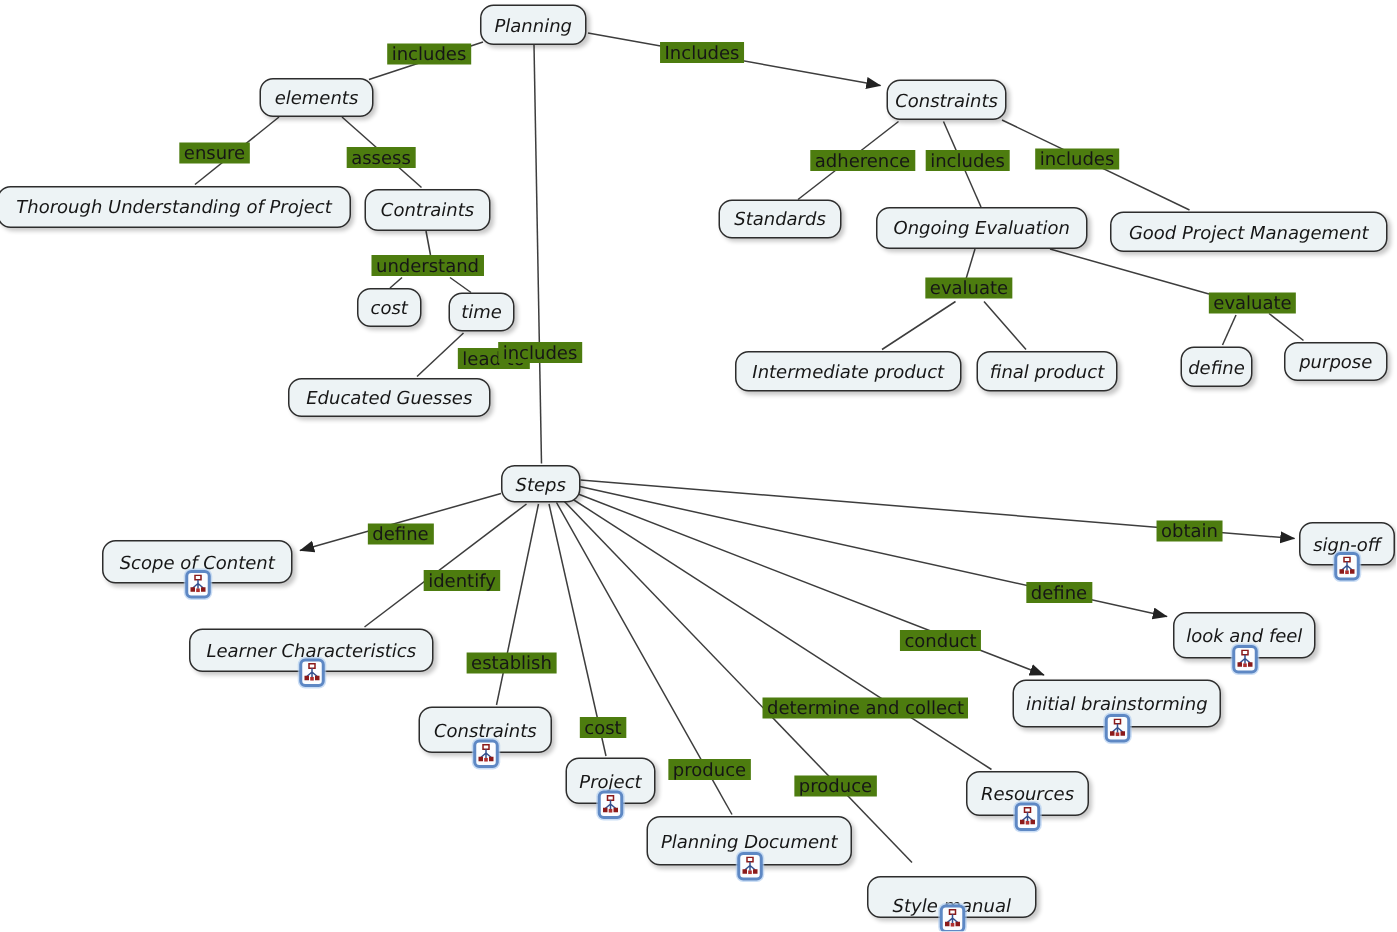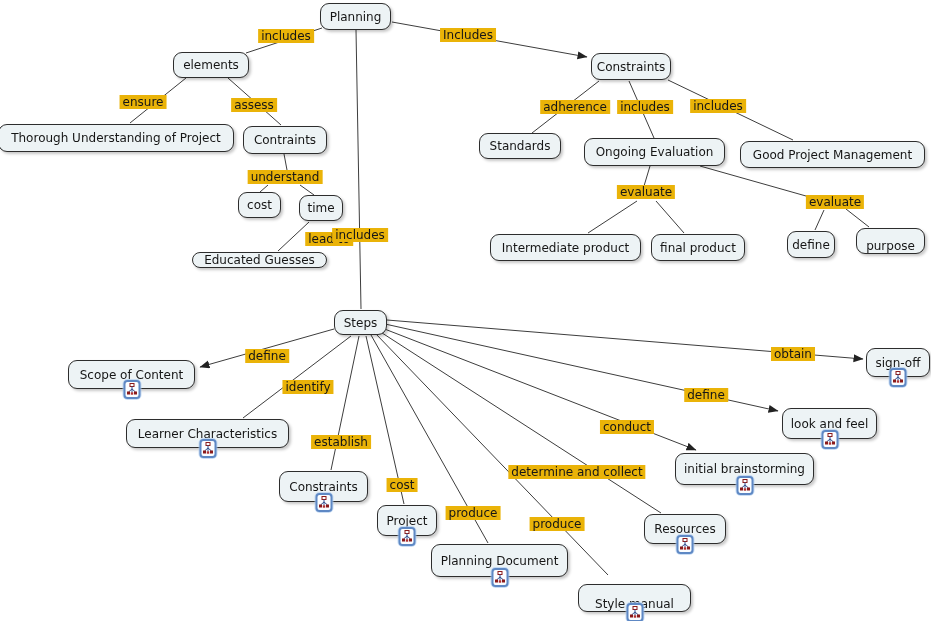--- a/index.html
+++ b/index.html
@@ -15,25 +15,25 @@
     position:absolute;
     box-sizing:border-box;
     background:var(--node-fill,#edf3f5);
     border:1px solid var(--node-border,#2d2d2d);
     border-radius:9px;
     display:flex;align-items:center;justify-content:center;
     font-size:12px;color:var(--text,#161616);
     white-space:nowrap;
     box-shadow:2px 2px 3px rgba(0,0,0,0.22);
   }
-  .node .lbl{pointer-events:none;}
+  .node .lbl{pointer-events:none;font-style:italic;}
   .linklabel{
     position:absolute;
     transform:translate(-50%,-50%);
-    background:#eab308;
+    background:#4d7c0f;
     padding:0 3px;
     font-size:12px;color:var(--text,#161616);
     white-space:nowrap;
     line-height:14px;
   }
   .resicon{
     position:absolute;
     left:50%;bottom:-11px;
     transform:translateX(-50%);
     width:17px;height:19px;
@@ -110,33 +110,33 @@
       </div>
       <div class="node" style="left: 740px; top: 141px; width: 185px; height: 27px;">
         <span class="lbl">Good Project Management</span>
       </div>
       <div class="node" style="left: 238px; top: 192px; width: 43px; height: 26px;">
         <span class="lbl">cost</span>
       </div>
       <div class="node" style="left: 299px; top: 195px; width: 44px; height: 26px;">
         <span class="lbl">time</span>
       </div>
-      <div class="node" style="left: 192px; top: 252px; width: 135px; height: 16px;">
+      <div class="node" style="left: 192px; top: 252px; width: 135px; height: 26px;">
         <span class="lbl">Educated Guesses</span>
       </div>
       <div class="node" style="left: 490px; top: 234px; width: 151px; height: 27px;">
         <span class="lbl">Intermediate product</span>
       </div>
       <div class="node" style="left: 651px; top: 234px; width: 94px; height: 27px;">
         <span class="lbl">final product</span>
       </div>
       <div class="node" style="left: 787px; top: 231px; width: 48px; height: 27px;">
         <span class="lbl">define</span>
       </div>
-      <div class="node" style="left: 856px; top: 228px; width: 69px; height: 26px; align-items: flex-end;">
+      <div class="node" style="left: 856px; top: 228px; width: 69px; height: 26px;">
         <span class="lbl">purpose</span>
       </div>
       <div class="node" style="left: 334px; top: 310px; width: 53px; height: 25px;">
         <span class="lbl">Steps</span>
       </div>
       <div class="node" style="left: 68px; top: 360px; width: 127px; height: 29px;">
         <span class="lbl">Scope of Content</span>
         <div class="resicon">
           <svg width="11" height="13" viewBox="0 0 11 13">
             <rect x="3.5" y="0.5" width="4" height="3" fill="#ffffff" stroke="#8b1a1a"></rect>

